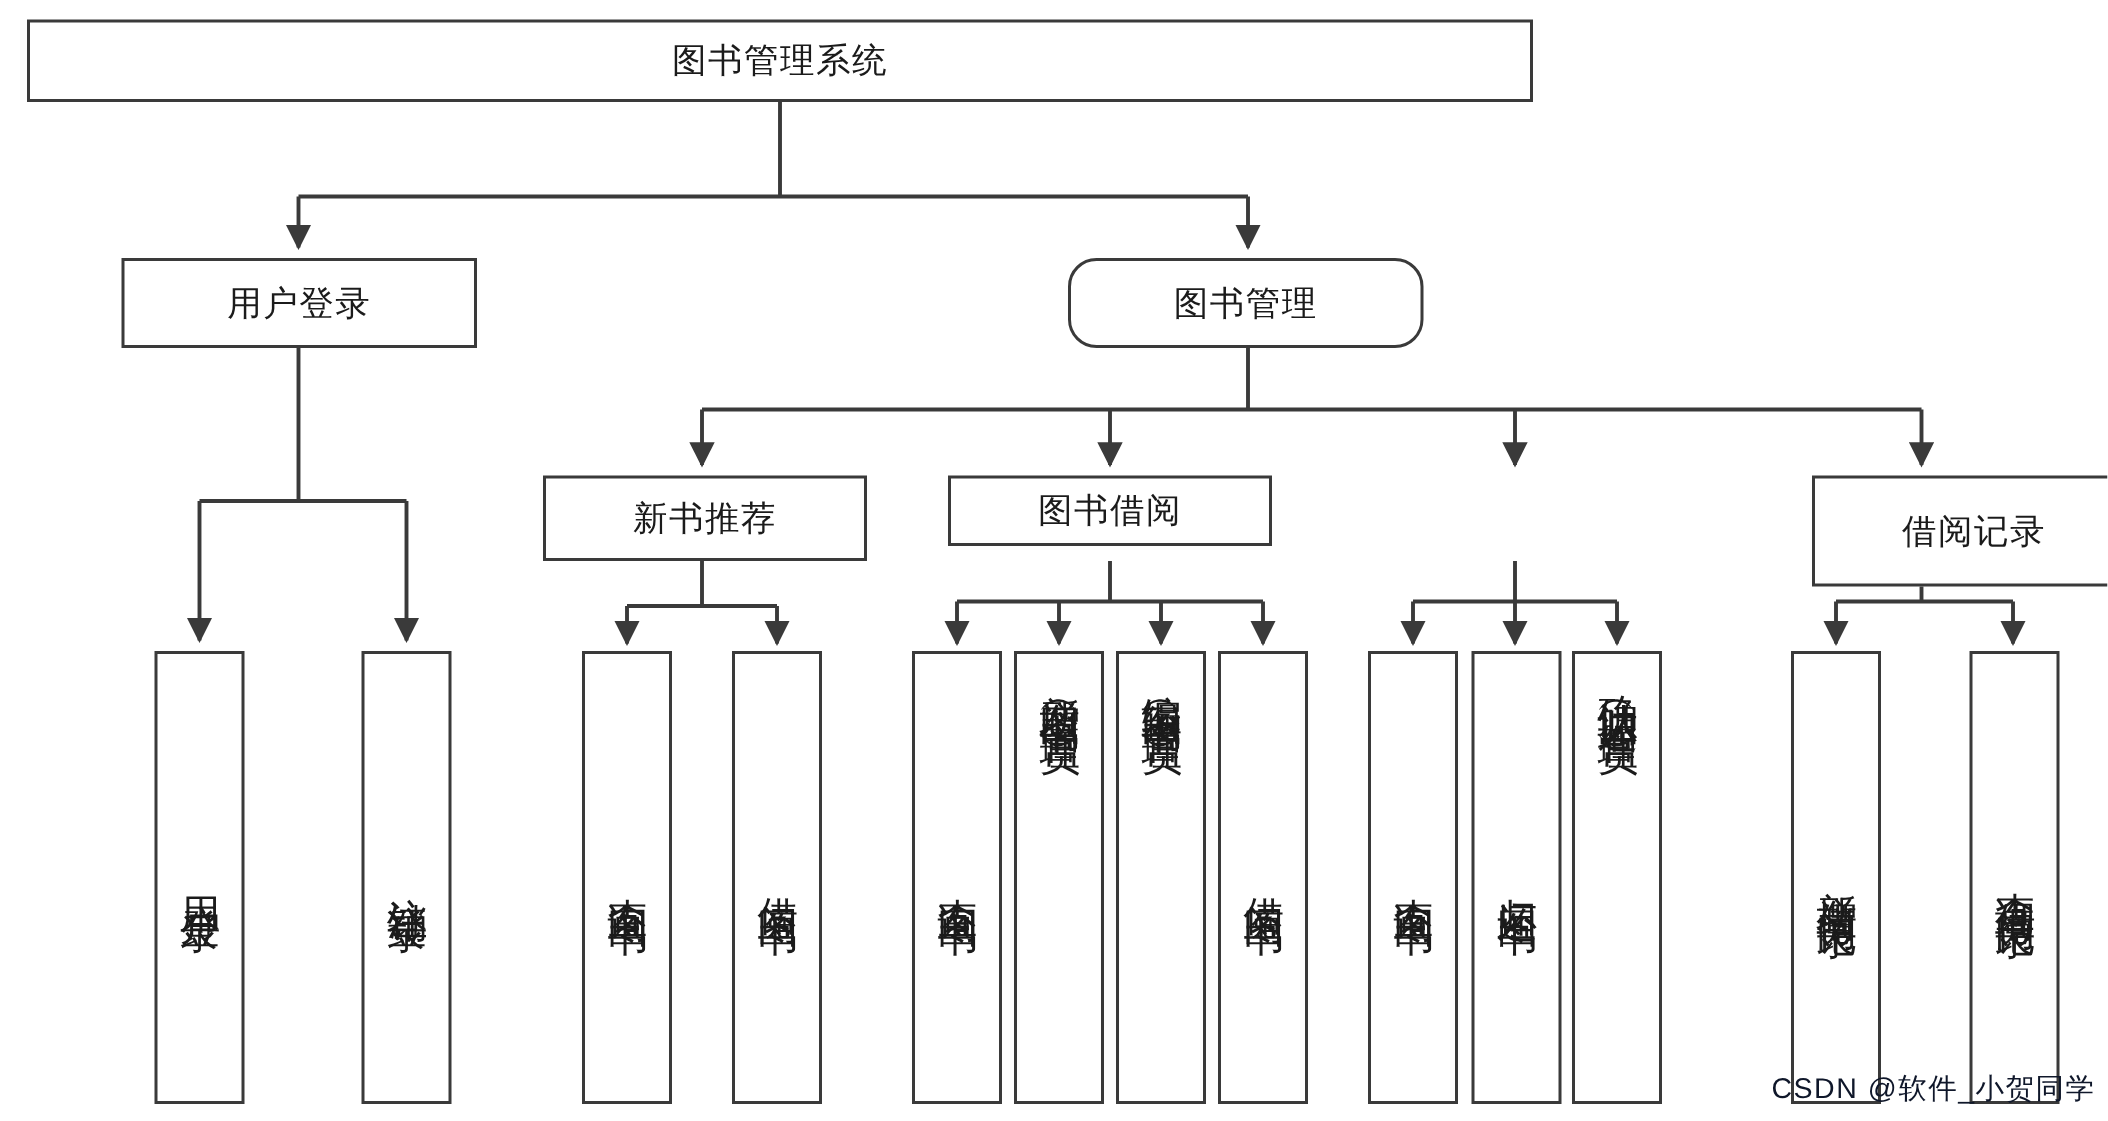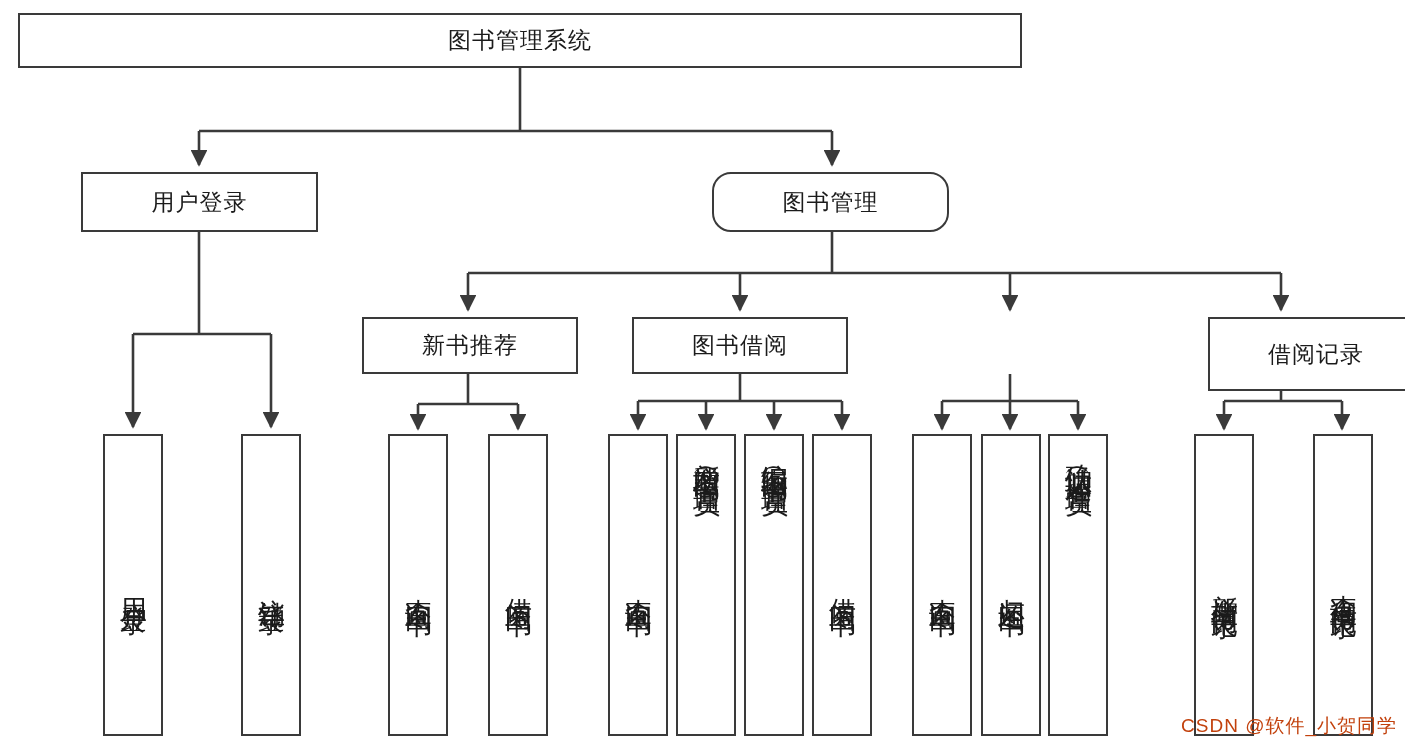--- a/index.html
+++ b/index.html
@@ -53,21 +53,21 @@
   }
   .node.v.centered {
     align-items: center;
     padding-top: 0;
   }
   .watermark {
     position: absolute;
     right: 8px;
     bottom: 8px;
     font-size: 19px;
-    color: #c2410c;
+    color: #0f172a;
     letter-spacing: 1px;
     white-space: nowrap;
     pointer-events: none;
   }
 </style>
 </head>
 <body>
 
 <div id="canvas">
 
@@ -128,21 +128,21 @@
   <div class="node h" style="left:81px; top:172px; width:237px; height:60px;">
     <span>用户登录</span>
   </div>
   <div class="node h" style="left:712px; top:172px; width:237px; height:60px;border-radius:19px;">
     <span>图书管理</span>
   </div>
 
   <div class="node h" style="left:362px; top:317px; width:216px; height:57px;">
     <span>新书推荐</span>
   </div>
-  <div class="node h" style="left:632px; top:317px; width:216px; height:57px;">
+  <div class="node h" style="left:632px; top:317px; width:216px; height:47px;">
     <span>图书借阅</span>
   </div>
   <div class="node h" style="left:1176px; top:317px; width:216px; height:74px;margin-left:32px;">
     <span>借阅记录</span>
   </div>
 
   <div class="node v centered" style="left:103px; top:434px; width:60px; height:302px;">
     <span class="vtext">用户登录</span>
   </div>
   <div class="node v centered" style="left:241px; top:434px; width:60px; height:302px;">

